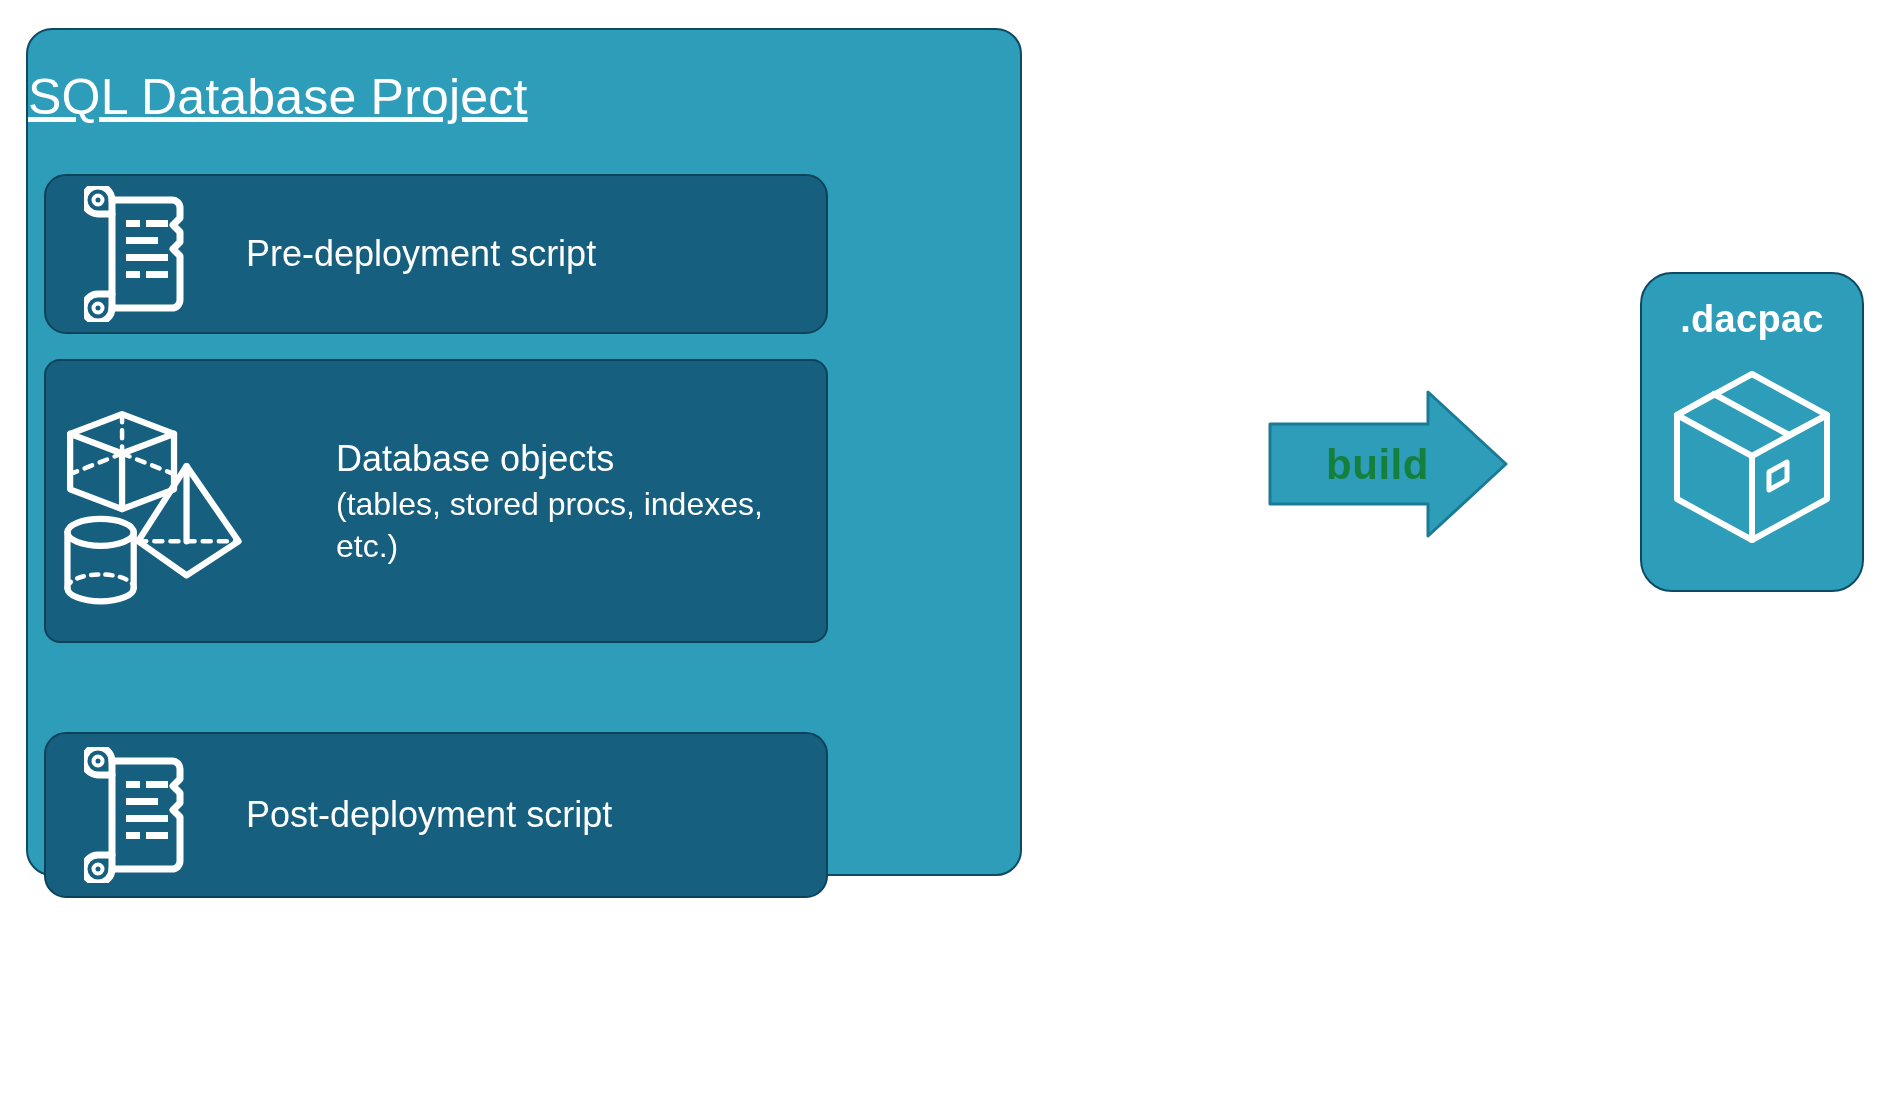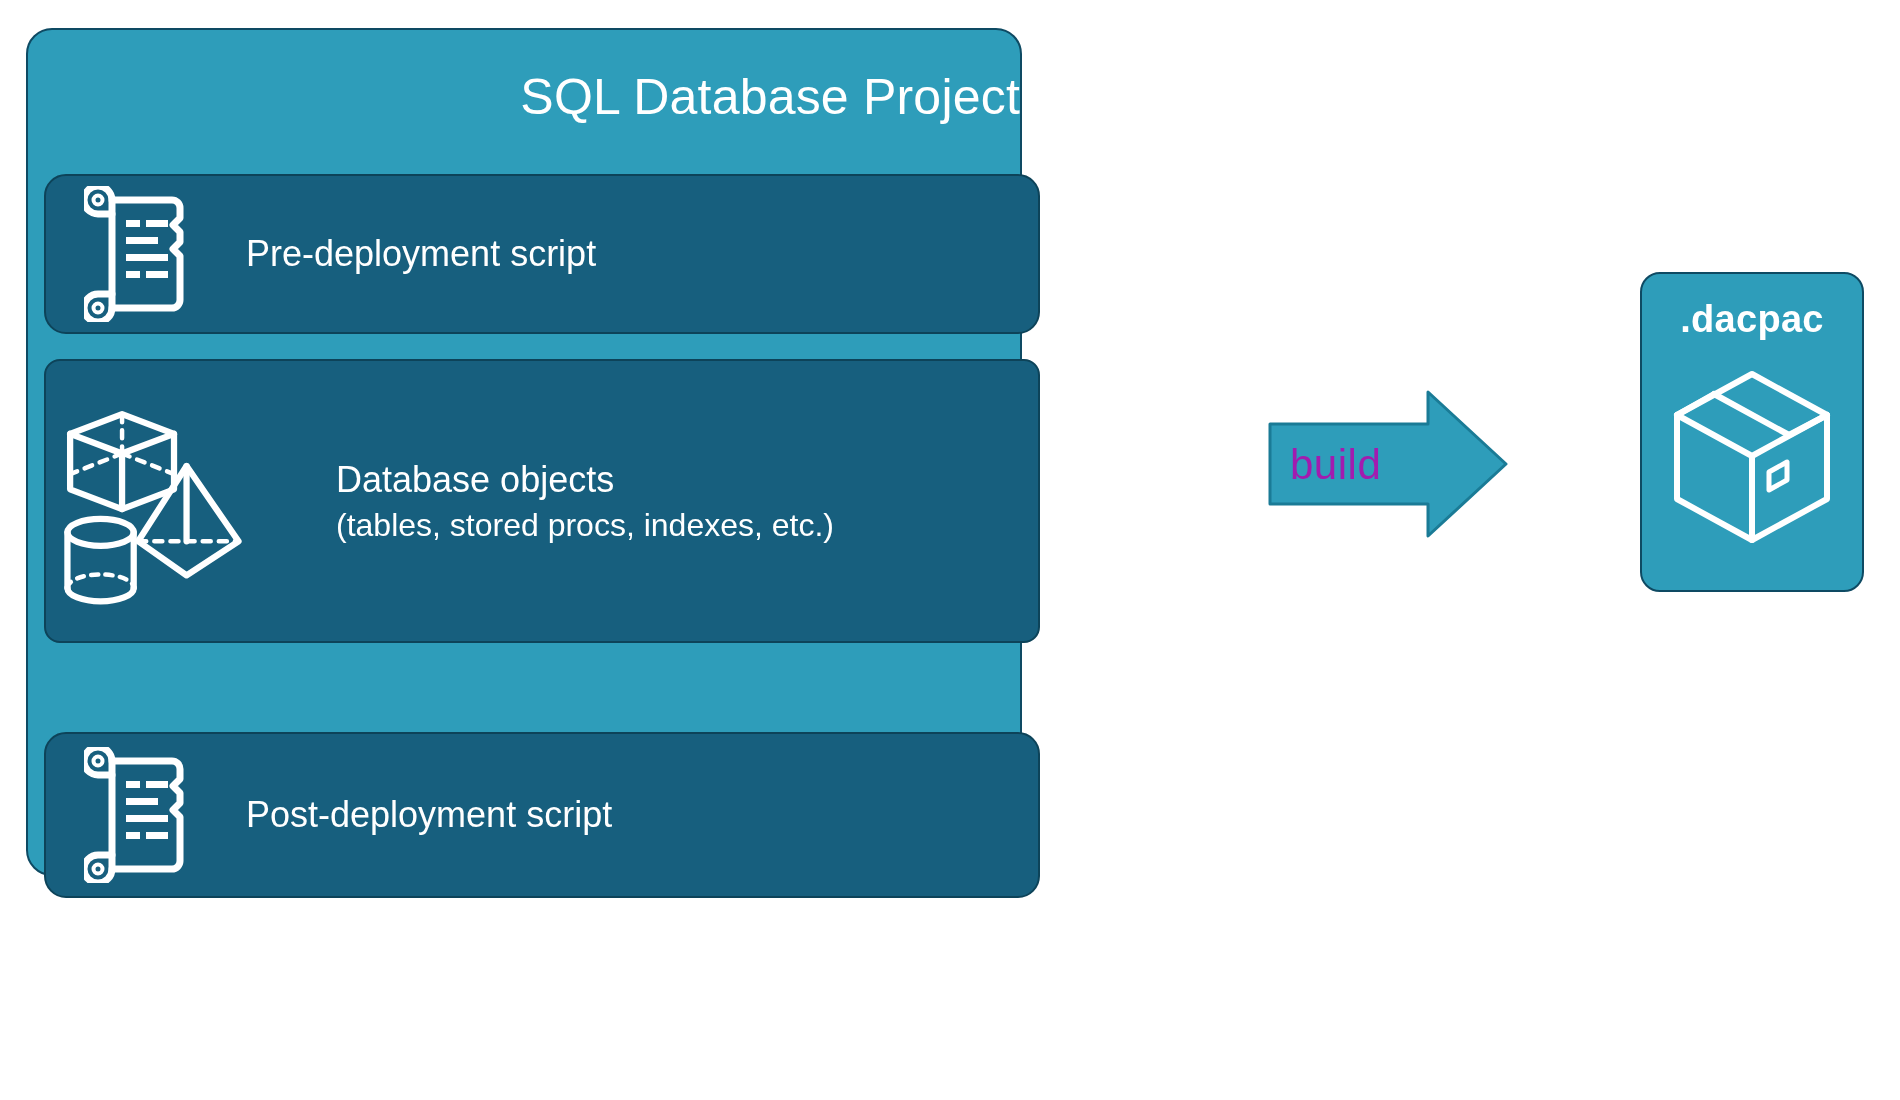--- a/index.html
+++ b/index.html
@@ -32,34 +32,35 @@
     border: 2px solid #0E4A63;
     border-radius: 26px;
     box-sizing: border-box;
   }
 
   .project-title {
     position: absolute;
     left: 0;
     top: 40px;
     width: 100%;
-    text-align: right;
+    text-align: left;
     color: #ffffff;
     font-size: 50px;
     font-weight: 400;
     letter-spacing: 0.2px;
     line-height: 1.1;
     white-space: nowrap;
+    text-decoration: underline;
   }
 
   
   .section-card {
     position: absolute;
     left: 16px;
-    width: 996px;
+    width: 784px;
     background: #175F7E;
     border: 2px solid #0D4359;
     border-radius: 22px;
     box-sizing: border-box;
   }
   .sec-pre  { top: 144px; height: 160px; }
   .sec-objs { top: 329px; height: 284px; border-radius: 16px; }
   .sec-post { top: 656px; height: 166px; margin-top: 46px; }
 
   .section-icon {
@@ -101,37 +102,38 @@
     top: 390px;
     width: 240px;
     height: 148px;
   }
   .build-arrow svg { display: block; }
   .build-text {
     position: absolute;
     left: 1290px;
     top: 415px;
     width: 175px;
-    color: #a21caf;
+    text-align: center;
+    color: #15803d;
     font-size: 42px;
-    font-weight: normal;
+    font-weight: bold;
     letter-spacing: 0.5px;
     line-height: 100px;
   }
 
   
   .dacpac-card {
     position: absolute;
     left: 1640px;
     top: 272px;
     width: 224px;
     height: 320px;
     background: #2E9DBA;
     border: 2px solid #0E4A63;
-    border-radius: 20px;
+    border-radius: 32px;
     box-sizing: border-box;
   }
   .dacpac-title {
     position: absolute;
     left: 0;
     top: 24px;
     width: 100%;
     text-align: center;
     color: #ffffff;
     font-size: 38px;

